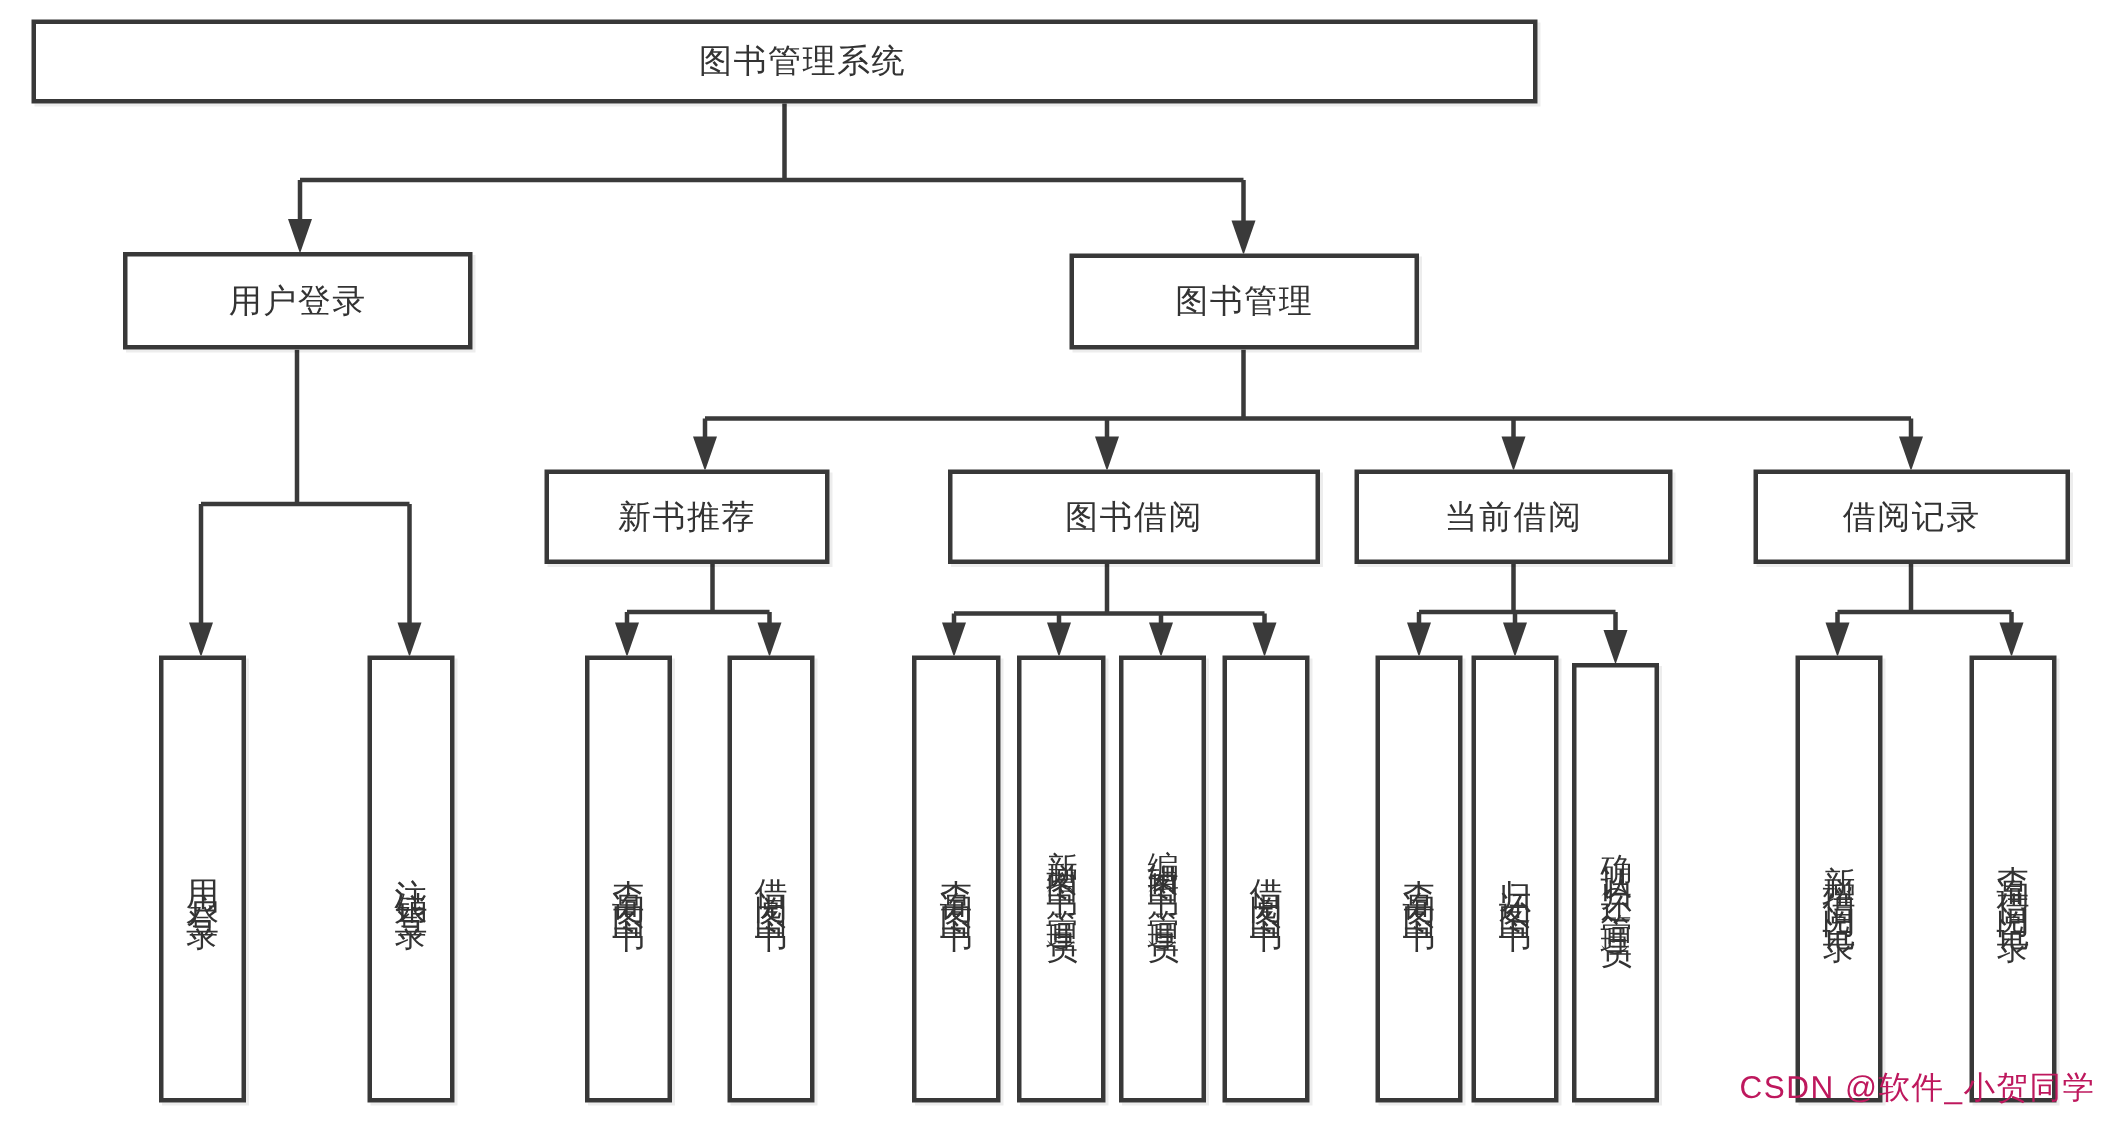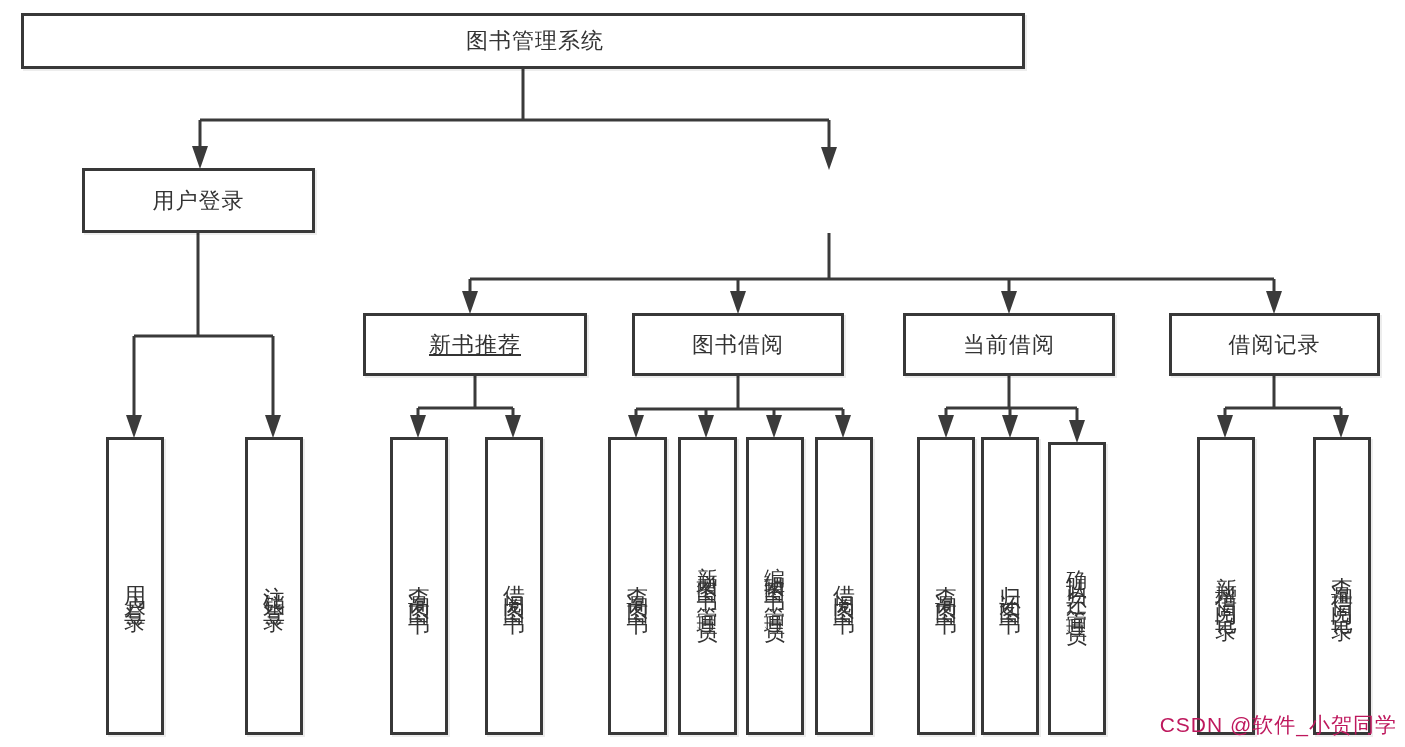--- a/index.html
+++ b/index.html
@@ -73,25 +73,28 @@
     </g>
   </svg>
 
   <div class="box hbox" style="left:21px;top:13px;width:1004px;height:56px;padding-left:24px;">
     <span>图书管理系统</span>
   </div>
 
   <div class="box hbox" style="left:82px;top:168px;width:233px;height:65px;">
     <span>用户登录</span>
   </div>
+  <div class="box hbox" style="left:713px;top:169px;width:233px;height:64px;">
+    <span>图书管理</span>
+  </div>
 
-  <div class="box hbox" style="left:363px;top:313px;width:224px;height:63px;text-decoration:underline;">
+  <div class="box hbox" style="left:363px;top:313px;width:190px;height:63px;">
     <span>新书推荐</span>
   </div>
-  <div class="box hbox" style="left:632px;top:313px;width:212px;height:63px;">
+  <div class="box hbox" style="left:632px;top:313px;width:248px;height:63px;">
     <span>图书借阅</span>
   </div>
   <div class="box hbox" style="left:903px;top:313px;width:212px;height:63px;justify-content:center;">
     <span>当前借阅</span>
   </div>
   <div class="box hbox" style="left:1169px;top:313px;width:211px;height:63px;">
     <span>借阅记录</span>
   </div>
 
   <div class="box vbox" style="left:106px;top:437px;width:58px;height:298px;">

